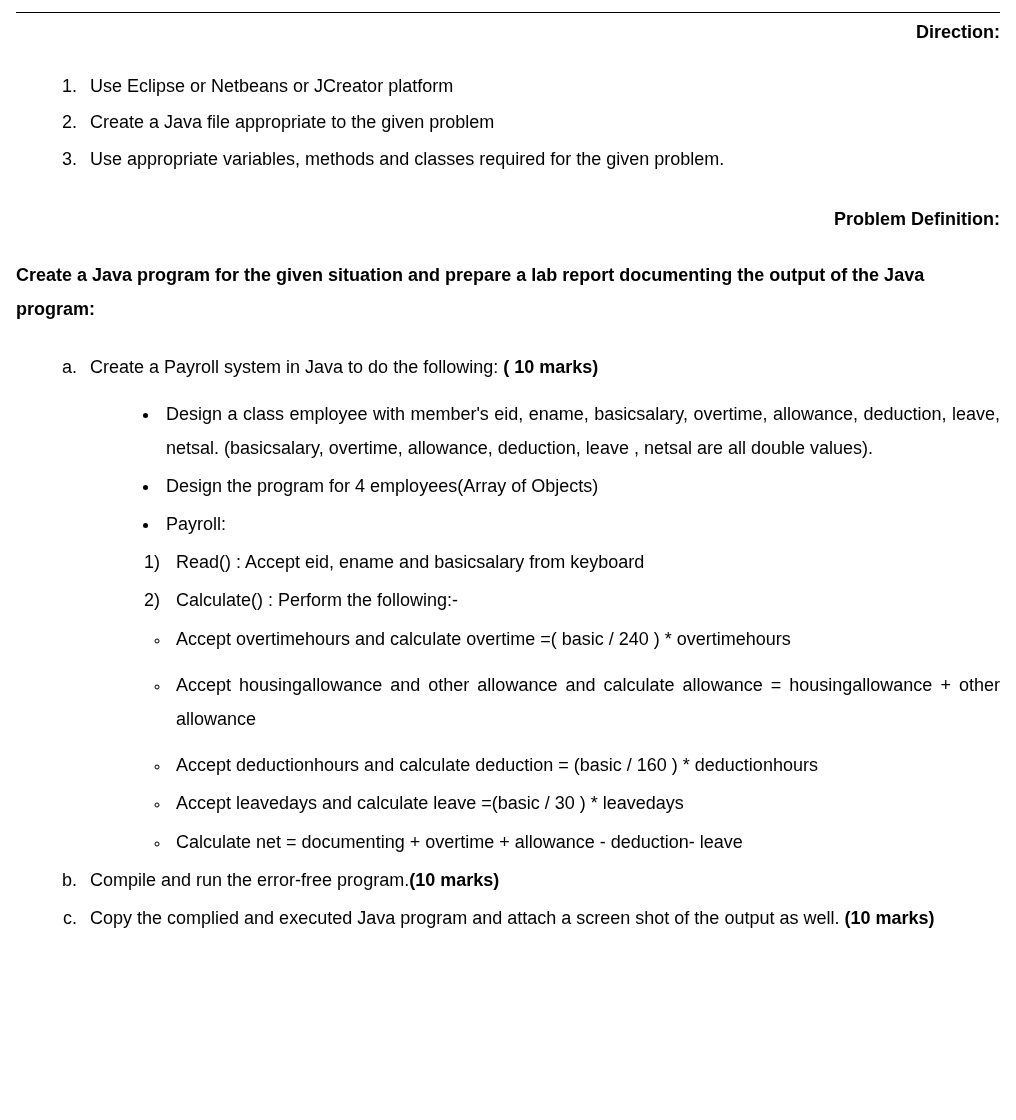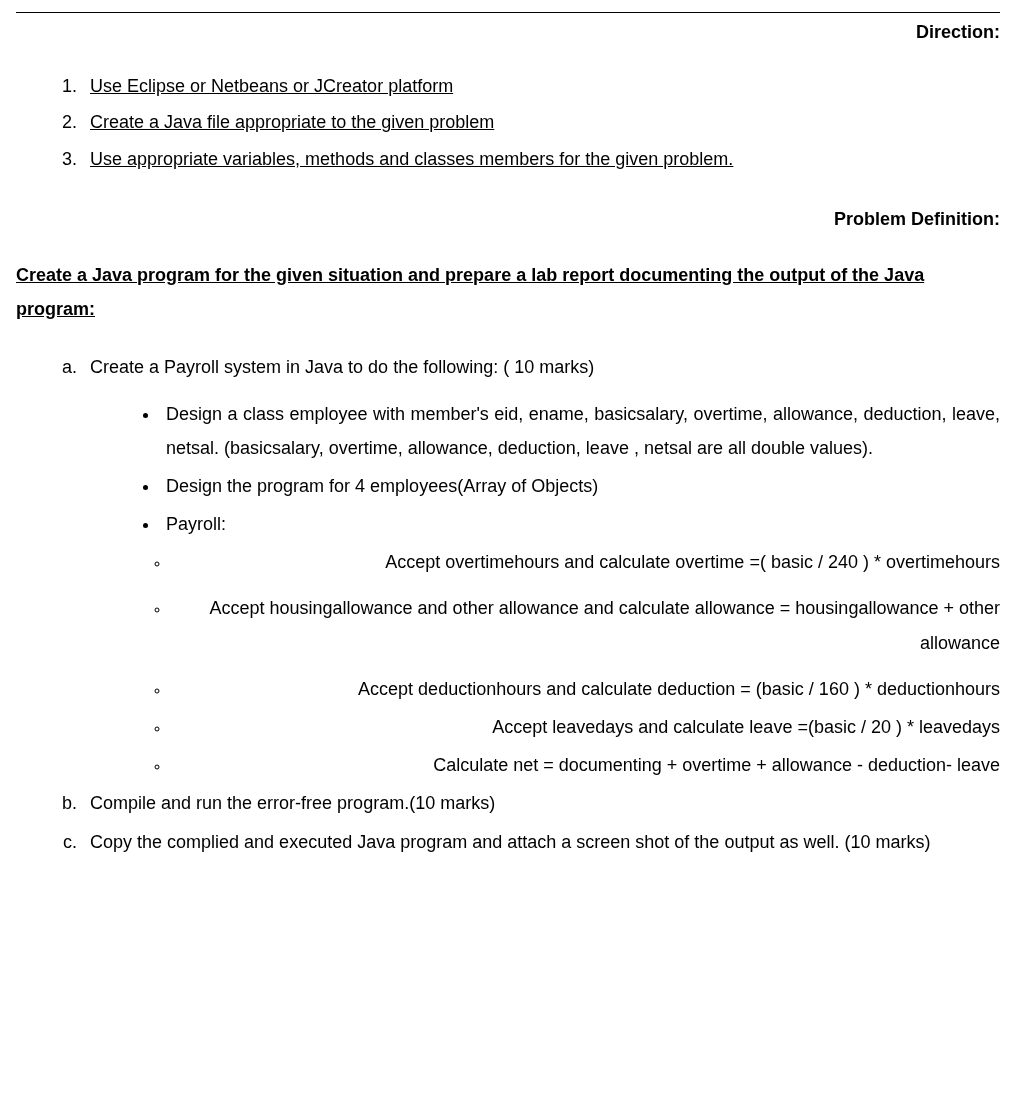--- a/index.html
+++ b/index.html
@@ -10,39 +10,37 @@
     background: #fff;
     margin: 0;
     padding: 12px 16px 40px 16px;
     width: 984px;
   }
   hr.top-rule {
     border: none;
     border-top: 1.5px solid #000;
     margin: 0 0 2px 0;
   }
-  .bold { font-weight: normal; }
+  .bold { font-weight: bold; }
   .section-heading {
     font-weight: bold;
     margin: 0 0 20px 0;
     text-align: right;
   }
   ol.direction-list {
     margin: 0 0 26px 0;
     padding-left: 66px;
-    text-decoration: underline;
   }
   ol.direction-list li {
     padding-left: 8px;
     margin-bottom: 2px;
   }
   .problem-statement {
     font-weight: bold;
     margin: 10px 0 24px 0;
-    text-decoration: underline;
   }
   ol.alpha {
     list-style-type: lower-alpha;
     margin: 0;
     padding-left: 66px;
   }
   ol.alpha > li {
     padding-left: 8px;
     margin-bottom: 4px;
   }
@@ -68,60 +66,63 @@
     content: counter(list-item) ")  ";
   }
   ul.circle {
     list-style-type: circle;
     margin: 4px 0 4px 0;
     padding-left: 80px;
   }
   ul.circle > li {
     padding-left: 6px;
     margin-bottom: 4px;
-    text-align: right;
   }
   ul.circle > li::marker {
     font-size: 14px;
   }
   .justify {
     text-align: justify;
     margin-top: 12px;
   }
 </style>
 </head>
 <body>
 
 <hr class="top-rule">
 
 <div class="section-heading">Direction:</div>
 
 <ol class="direction-list">
   <li>Use Eclipse or Netbeans or JCreator platform</li>
   <li>Create a Java file appropriate to the given problem</li>
-  <li>Use appropriate variables, methods and classes members for the given problem.</li>
+  <li>Use appropriate variables, methods and classes required for the given problem.</li>
 </ol>
 
 <div class="section-heading" style="margin-bottom:22px;">Problem Definition:</div>
 
 <div class="problem-statement">Create a Java program for the given situation and prepare a lab report documenting the output of the Java program:</div>
 
 <ol class="alpha">
   <li>
     <span>Create a Payroll system in Java to do the following: </span><span class="bold">( 10 marks)</span>
     <ul class="bullets">
       <li class="justify">Design a class employee with member's eid, ename, basicsalary, overtime, allowance, deduction, leave, netsal. (basicsalary, overtime, allowance, deduction, leave , netsal are all double values).</li>
       <li>Design the program for 4 employees(Array of Objects)</li>
       <li>Payroll:</li>
     </ul>
+    <ol class="numbered">
+      <li>Read() : Accept eid, ename and basicsalary from keyboard</li>
+      <li>Calculate() : Perform the following:-</li>
+    </ol>
     <ul class="circle">
       <li>Accept overtimehours and calculate overtime =( basic / 240 ) * overtimehours</li>
       <li class="justify">Accept housingallowance and other allowance and calculate allowance = housingallowance + other allowance</li>
       <li class="justify">Accept deductionhours and calculate deduction = (basic / 160 ) * deductionhours</li>
-      <li>Accept leavedays and calculate leave =(basic / 20 ) * leavedays</li>
+      <li>Accept leavedays and calculate leave =(basic / 30 ) * leavedays</li>
       <li>Calculate net = documenting + overtime + allowance -  deduction- leave</li>
     </ul>
   </li>
   <li>
     <span>Compile and run the error-free program.</span><span class="bold">(10 marks)</span>
   </li>
   <li>
     <span>Copy the complied and executed Java program and attach a screen shot of the output as well. </span><span class="bold">(10 marks)</span>
   </li>
 </ol>

